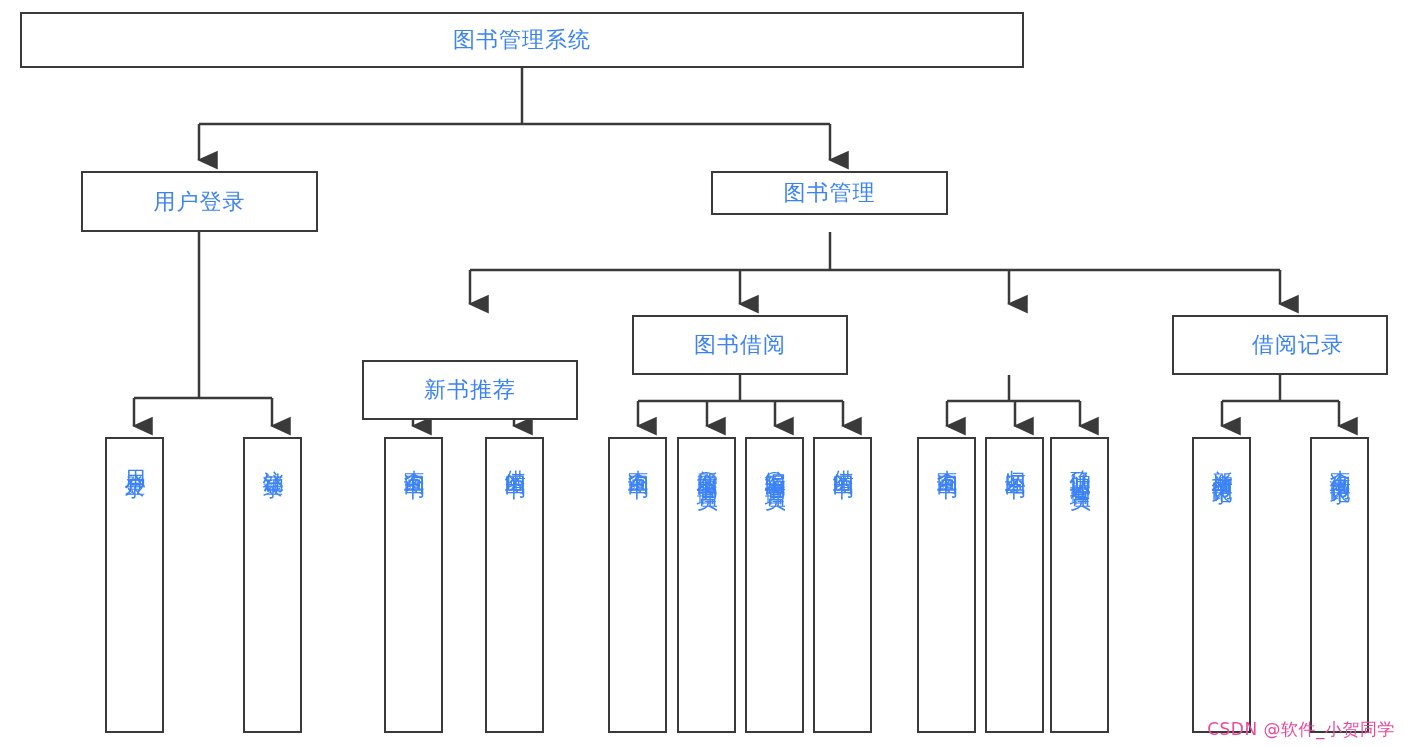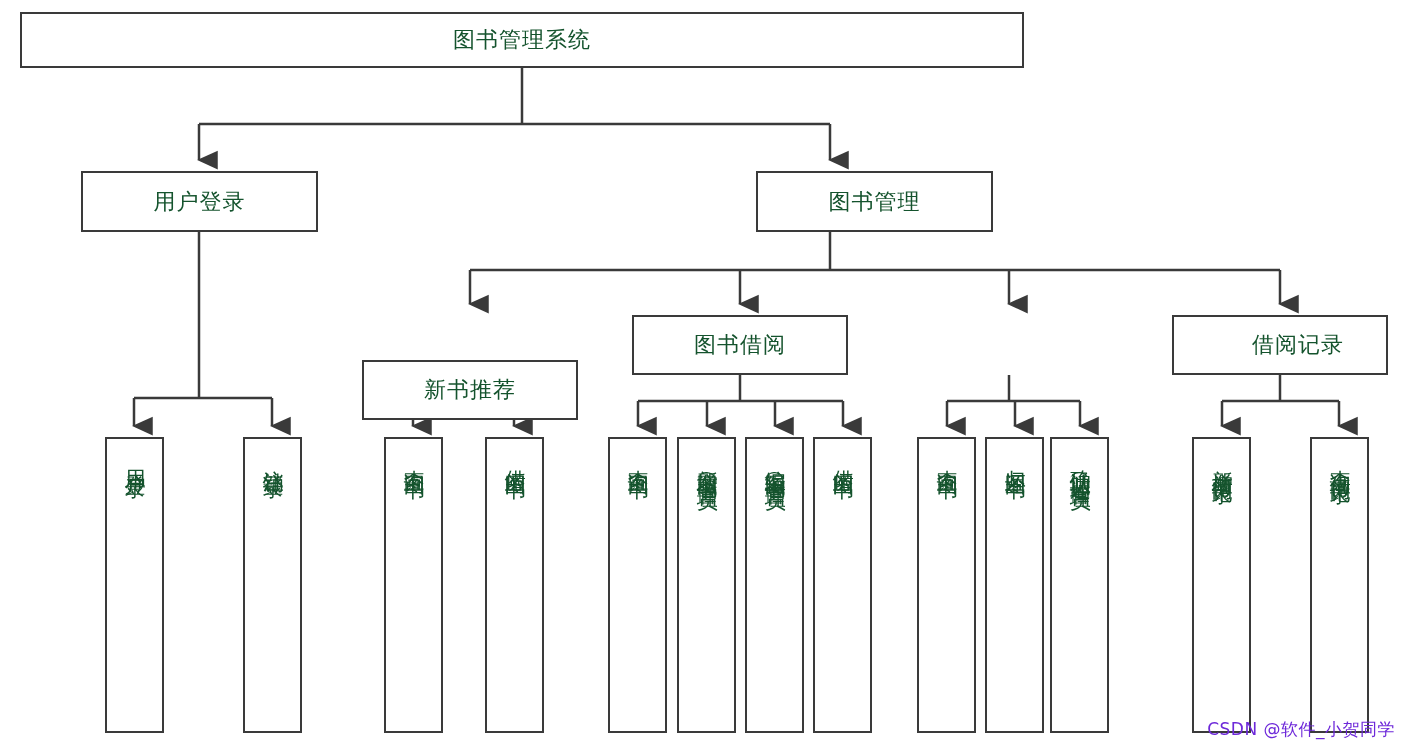--- a/index.html
+++ b/index.html
@@ -31,21 +31,21 @@
     border:2.5px solid #3a3a3a;
     display:flex;
     align-items:center;
     justify-content:center;
     z-index:2;
   }
   .node-label{
     font-size:22px;
     line-height:1.15;
     letter-spacing:1px;
-    color:#14532d;
+    color:#3b82f6;
     white-space:nowrap;
     user-select:none;
   }
   
   .node.root .node-label{font-size:23px;}
   
   .node.h .node-label{font-size:22px;}
 
   
   .node.v{
@@ -60,21 +60,21 @@
     letter-spacing:3px;
     white-space:nowrap;
     text-align:left;
   }
   
   #watermark{
     position:absolute;
     right:10px;
     bottom:6px;
     font-size:17px;
-    color:#6d28d9;
+    color:#ec4899;
     letter-spacing:0.5px;
     white-space:nowrap;
     z-index:5;
     user-select:none;
   }
 </style>
 </head>
 <body>
 
 <div id="canvas">
@@ -132,21 +132,21 @@
   </svg>
 
   <div class="node root h" style="left:20px;top:12px;width:1004px;height:56px;">
     <span class="node-label">图书管理系统</span>
   </div>
 
   <div class="node h" style="left:81px;top:171px;width:237px;height:61px;">
     <span class="node-label">用户登录</span>
   </div>
 
-  <div class="node h" style="left:711px;top:171px;width:237px;height:61px;margin-left:45px;">
+  <div class="node h" style="left:711px;top:171px;width:237px;height:44px;">
     <span class="node-label">图书管理</span>
   </div>
 
   <div class="node h" style="left:362px;top:315px;width:216px;height:60px;margin-top:45px;">
     <span class="node-label">新书推荐</span>
   </div>
 
   <div class="node h" style="left:632px;top:315px;width:216px;height:60px;">
     <span class="node-label">图书借阅</span>
   </div>

